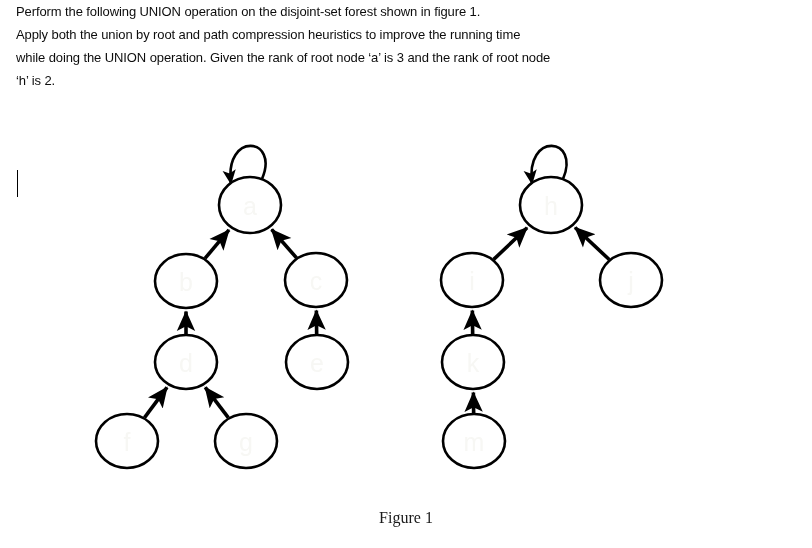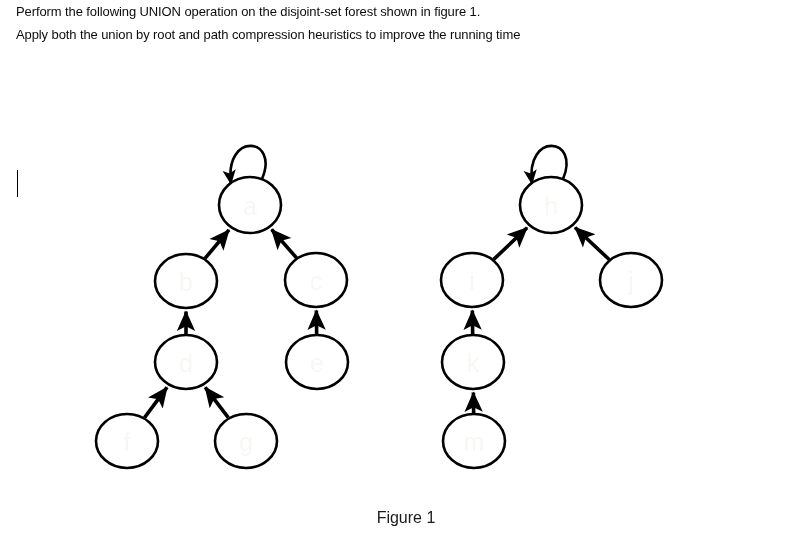--- a/index.html
+++ b/index.html
@@ -57,28 +57,31 @@
   }
 
   #figure-caption {
     position: absolute;
     left: 0;
     top: 509px;
     width: 812px;
     text-align: center;
     font-size: 16px;
     color: #1a1a1a;
+    font-family: Liberation Serif, serif;
   }
 </style>
 </head>
 <body>
 
 <div id="problem-text">
     <div class="text-line">Perform the following UNION operation on the disjoint-set forest shown in figure 1.</div>
     <div class="text-line">Apply both the union by root and path compression heuristics to improve the running time</div>
+    <div class="text-line">while doing the UNION operation. Given the rank of root node ‘a’ is 3 and the rank of root node</div>
+    <div class="text-line">‘h’ is 2.</div>
   </div>
 
 <div id="text-caret"></div>
 
 <svg id="figure-svg" width="812" height="548" viewBox="0 0 812 548">
   <defs>
     <marker id="arrowhead" markerWidth="6" markerHeight="6" refX="5.4" refY="3" orient="auto" markerUnits="strokeWidth">
       <path d="M0,0.45 L5.7,3 L0,5.55 L1.3,3 Z" fill="#000000"></path>
     </marker>
   </defs>

